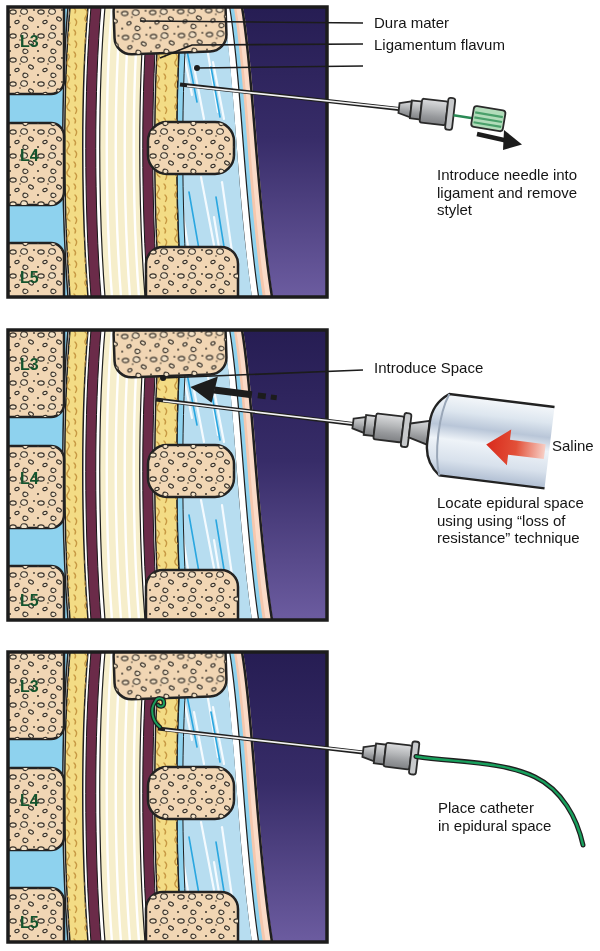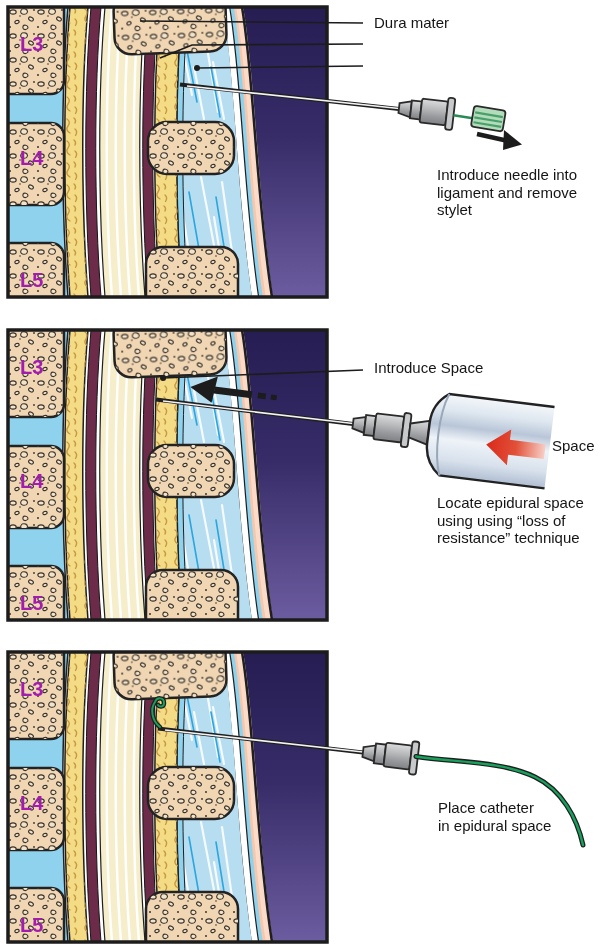--- a/index.html
+++ b/index.html
@@ -1,20 +1,20 @@
 <!DOCTYPE html>
 <html><head>
 <meta charset="utf-8">
 <style>
   html,body{margin:0;padding:0;background:#ffffff;}
   body{width:600px;height:951px;position:relative;font-family:"Liberation Sans","DejaVu Sans",sans-serif;}
   #stage{position:absolute;top:0;left:0;width:600px;height:951px;}
   svg{position:absolute;top:0;left:0;}
   .txt{position:absolute;color:#151515;font-size:15px;line-height:17.5px;letter-spacing:0;}
-  .vlabel{position:absolute;color:#a21caf;font-size:20px;font-weight:bold;}
+  .vlabel{position:absolute;color:#14532d;font-size:16px;font-weight:bold;}
   .cap{width:175px;}
   .cap span{display:block;}
 </style>
 </head>
 <body>
 
 <div id="stage">
 
 <svg width="600" height="951" viewBox="0 0 600 951">
   <defs>
@@ -224,29 +224,30 @@
       <rect x="48" y="-16.5" width="7" height="33" rx="2.5" fill="#c7c9cb" stroke="#2a2a2a" stroke-width="1.8"></rect>
     </g>
     <g fill="none" stroke-linecap="round">
       <path d="M416,756.5 C455,762.5 502,761 535,777 C562,790 577,818 583,845" stroke="#1f1f1f" stroke-width="5"></path>
       <path d="M416,756.5 C455,762.5 502,761 535,777 C562,790 577,818 583,845" stroke="#18a05d" stroke-width="2.4"></path>
     </g>
   </g>
 </svg>
 
 <div class="txt" style="left:374px;top:14px;">Dura mater</div>
+<div class="txt" style="left:374px;top:36px;">Ligamentum flavum</div>
 
 <div class="txt cap" style="left:437px;top:166px;">
   <span>Introduce needle into</span>
   <span>ligament and remove</span>
   <span>stylet</span>
 </div>
 
 <div class="txt" style="left:374px;top:359px;">Introduce Space</div>
-<div class="txt" style="left:552px;top:437px;">Space</div>
+<div class="txt" style="left:552px;top:437px;">Saline</div>
 
 <div class="txt cap" style="left:437px;top:494px;">
   <span>Locate epidural space</span>
   <span>using using “loss of</span>
   <span>resistance” technique</span>
 </div>
 
 <div class="txt cap" style="left:438px;top:799px;">
   <span>Place catheter</span>
   <span>in epidural space</span>

